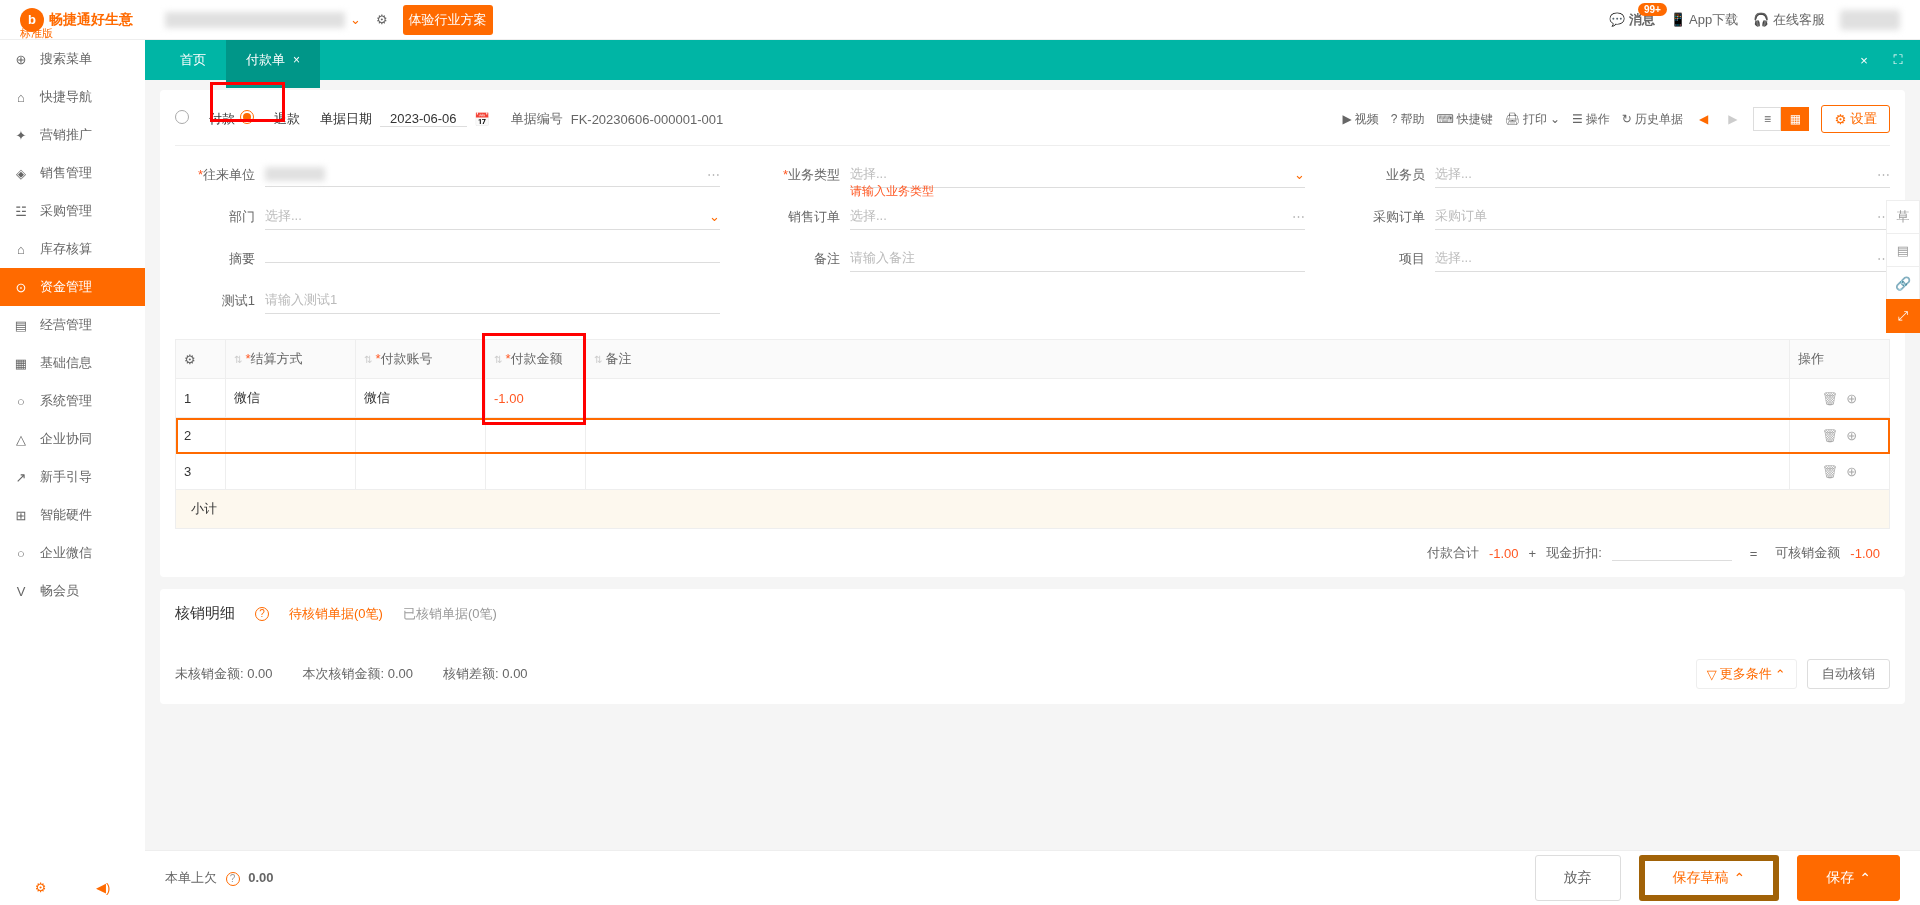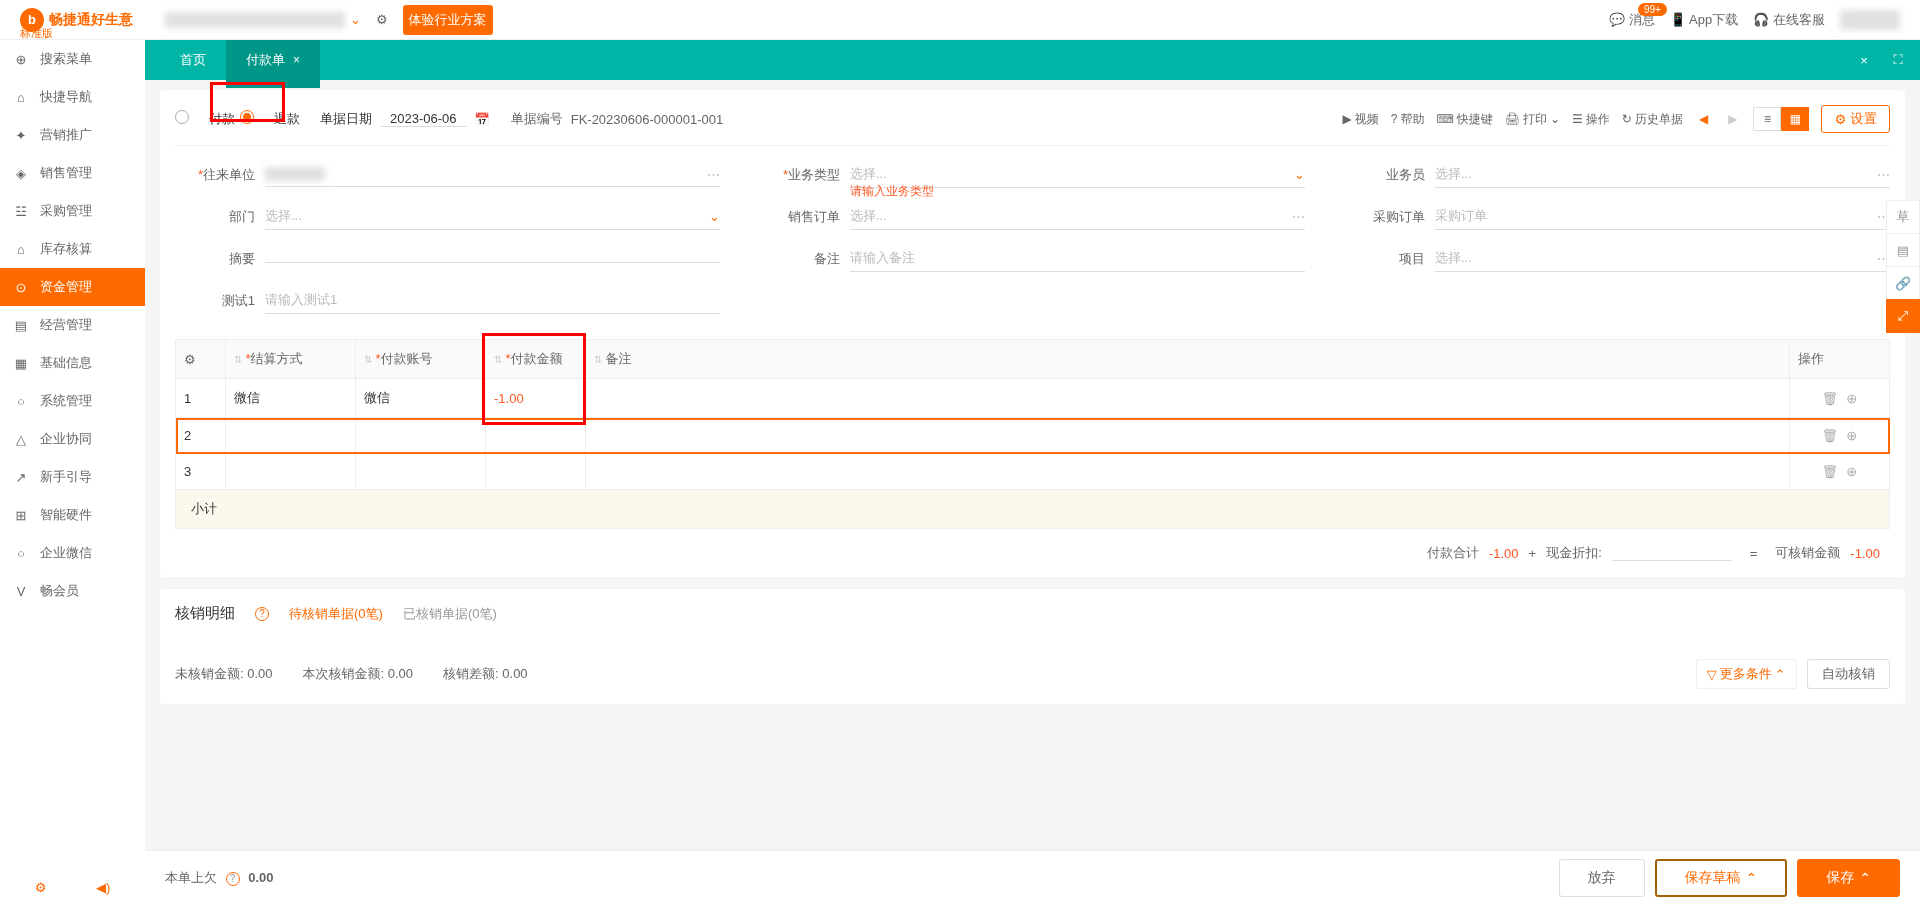--- a/index.html
+++ b/index.html
@@ -10,21 +10,21 @@
 .logo-area{display:flex;align-items:center;width:135px;}
 .logo-icon{width:24px;height:24px;background:#ff6a00;border-radius:50%;display:flex;align-items:center;justify-content:center;color:#fff;font-weight:bold;margin-right:5px;}
 .logo-text{color:#ff6a00;font-weight:bold;font-size:14px;}
 .std-badge{color:#ff6a00;font-size:11px;position:absolute;top:26px;left:20px;}
 .company-select{display:flex;align-items:center;color:#999;margin-left:10px;}
 .company-select .blur{filter:blur(3px);background:#e0e0e0;width:180px;height:16px;}
 .chevron-down{margin-left:5px;color:#ff6a00;}
 .gear-top{margin:0 15px;color:#666;}
 .btn-experience{background:#ff6a00;color:#fff;padding:6px 6px;border-radius:3px;border:none;font-size:13px;}
 .header-right{margin-left:auto;display:flex;align-items:center;gap:15px;color:#666;}
-.msg-badge{position:relative;}
+.msg-badge{position:relative;font-weight:bold;}
 .msg-badge .badge{position:absolute;top:-8px;right:-12px;background:#ff6a00;color:#fff;border-radius:10px;padding:1px 6px;font-size:10px;}
 .avatar-blur{filter:blur(3px);background:#e0e0e0;width:60px;height:20px;border-radius:3px;}
 
 
 .layout{display:flex;height:calc(100vh - 40px);}
 
 
 .sidebar{width:145px;background:#fff;display:flex;flex-direction:column;position:relative;}
 .sidebar-item{display:flex;align-items:center;padding:10px 12px;color:#666;cursor:pointer;gap:10px;}
 .sidebar-item.active{background:#ff6a00;color:#fff;}
@@ -103,24 +103,24 @@
 .verify-tab2{color:#999;}
 .verify-stats{display:flex;gap:30px;color:#666;font-size:13px;}
 .verify-actions{margin-left:auto;display:flex;gap:10px;align-items:center;}
 .more-cond{color:#ff6a00;display:flex;align-items:center;gap:3px;border:1px solid #eee;padding:5px 10px;border-radius:3px;}
 .auto-verify{border:1px solid #ddd;padding:5px 14px;border-radius:3px;color:#666;background:#fff;}
 
 
 .bottom-bar{position:fixed;bottom:0;left:145px;right:0;height:55px;background:#fff;border-top:1px solid #eee;display:flex;align-items:center;padding:0 20px;z-index:100;}
 .owe-text{color:#666;}
 .owe-text .q{color:#999;margin:0 5px;}
-.bottom-actions{margin-left:auto;display:flex;gap:10px;}
+.bottom-actions{margin-left:auto;display:flex;gap:18px;}
 .btn{padding:8px 28px;border-radius:3px;font-size:14px;cursor:pointer;}
 .btn-ghost{background:#fff;border:1px solid #ddd;color:#666;}
-.btn-outline{background:#fff;border:2px solid #a16207;color:#ff6a00;display:flex;align-items:center;gap:5px;}
+.btn-outline{background:#fff;border:6px solid #a16207;color:#ff6a00;display:flex;align-items:center;gap:5px;}
 .btn-primary{background:#ff6a00;border:1px solid #ff6a00;color:#fff;display:flex;align-items:center;gap:5px;}
 
 
 .right-float{position:fixed;right:0;top:200px;display:flex;flex-direction:column;}
 .float-btn{width:34px;height:34px;background:#fff;border:1px solid #eee;display:flex;align-items:center;justify-content:center;color:#999;margin-bottom:-1px;}
 .float-btn.active{background:#ff6a00;color:#fff;border-color:#ff6a00;}
 
 .q-circle{display:inline-flex;width:14px;height:14px;border:1px solid #ff6a00;border-radius:50%;color:#ff6a00;align-items:center;justify-content:center;font-size:10px;}
 </style>
 </head>

